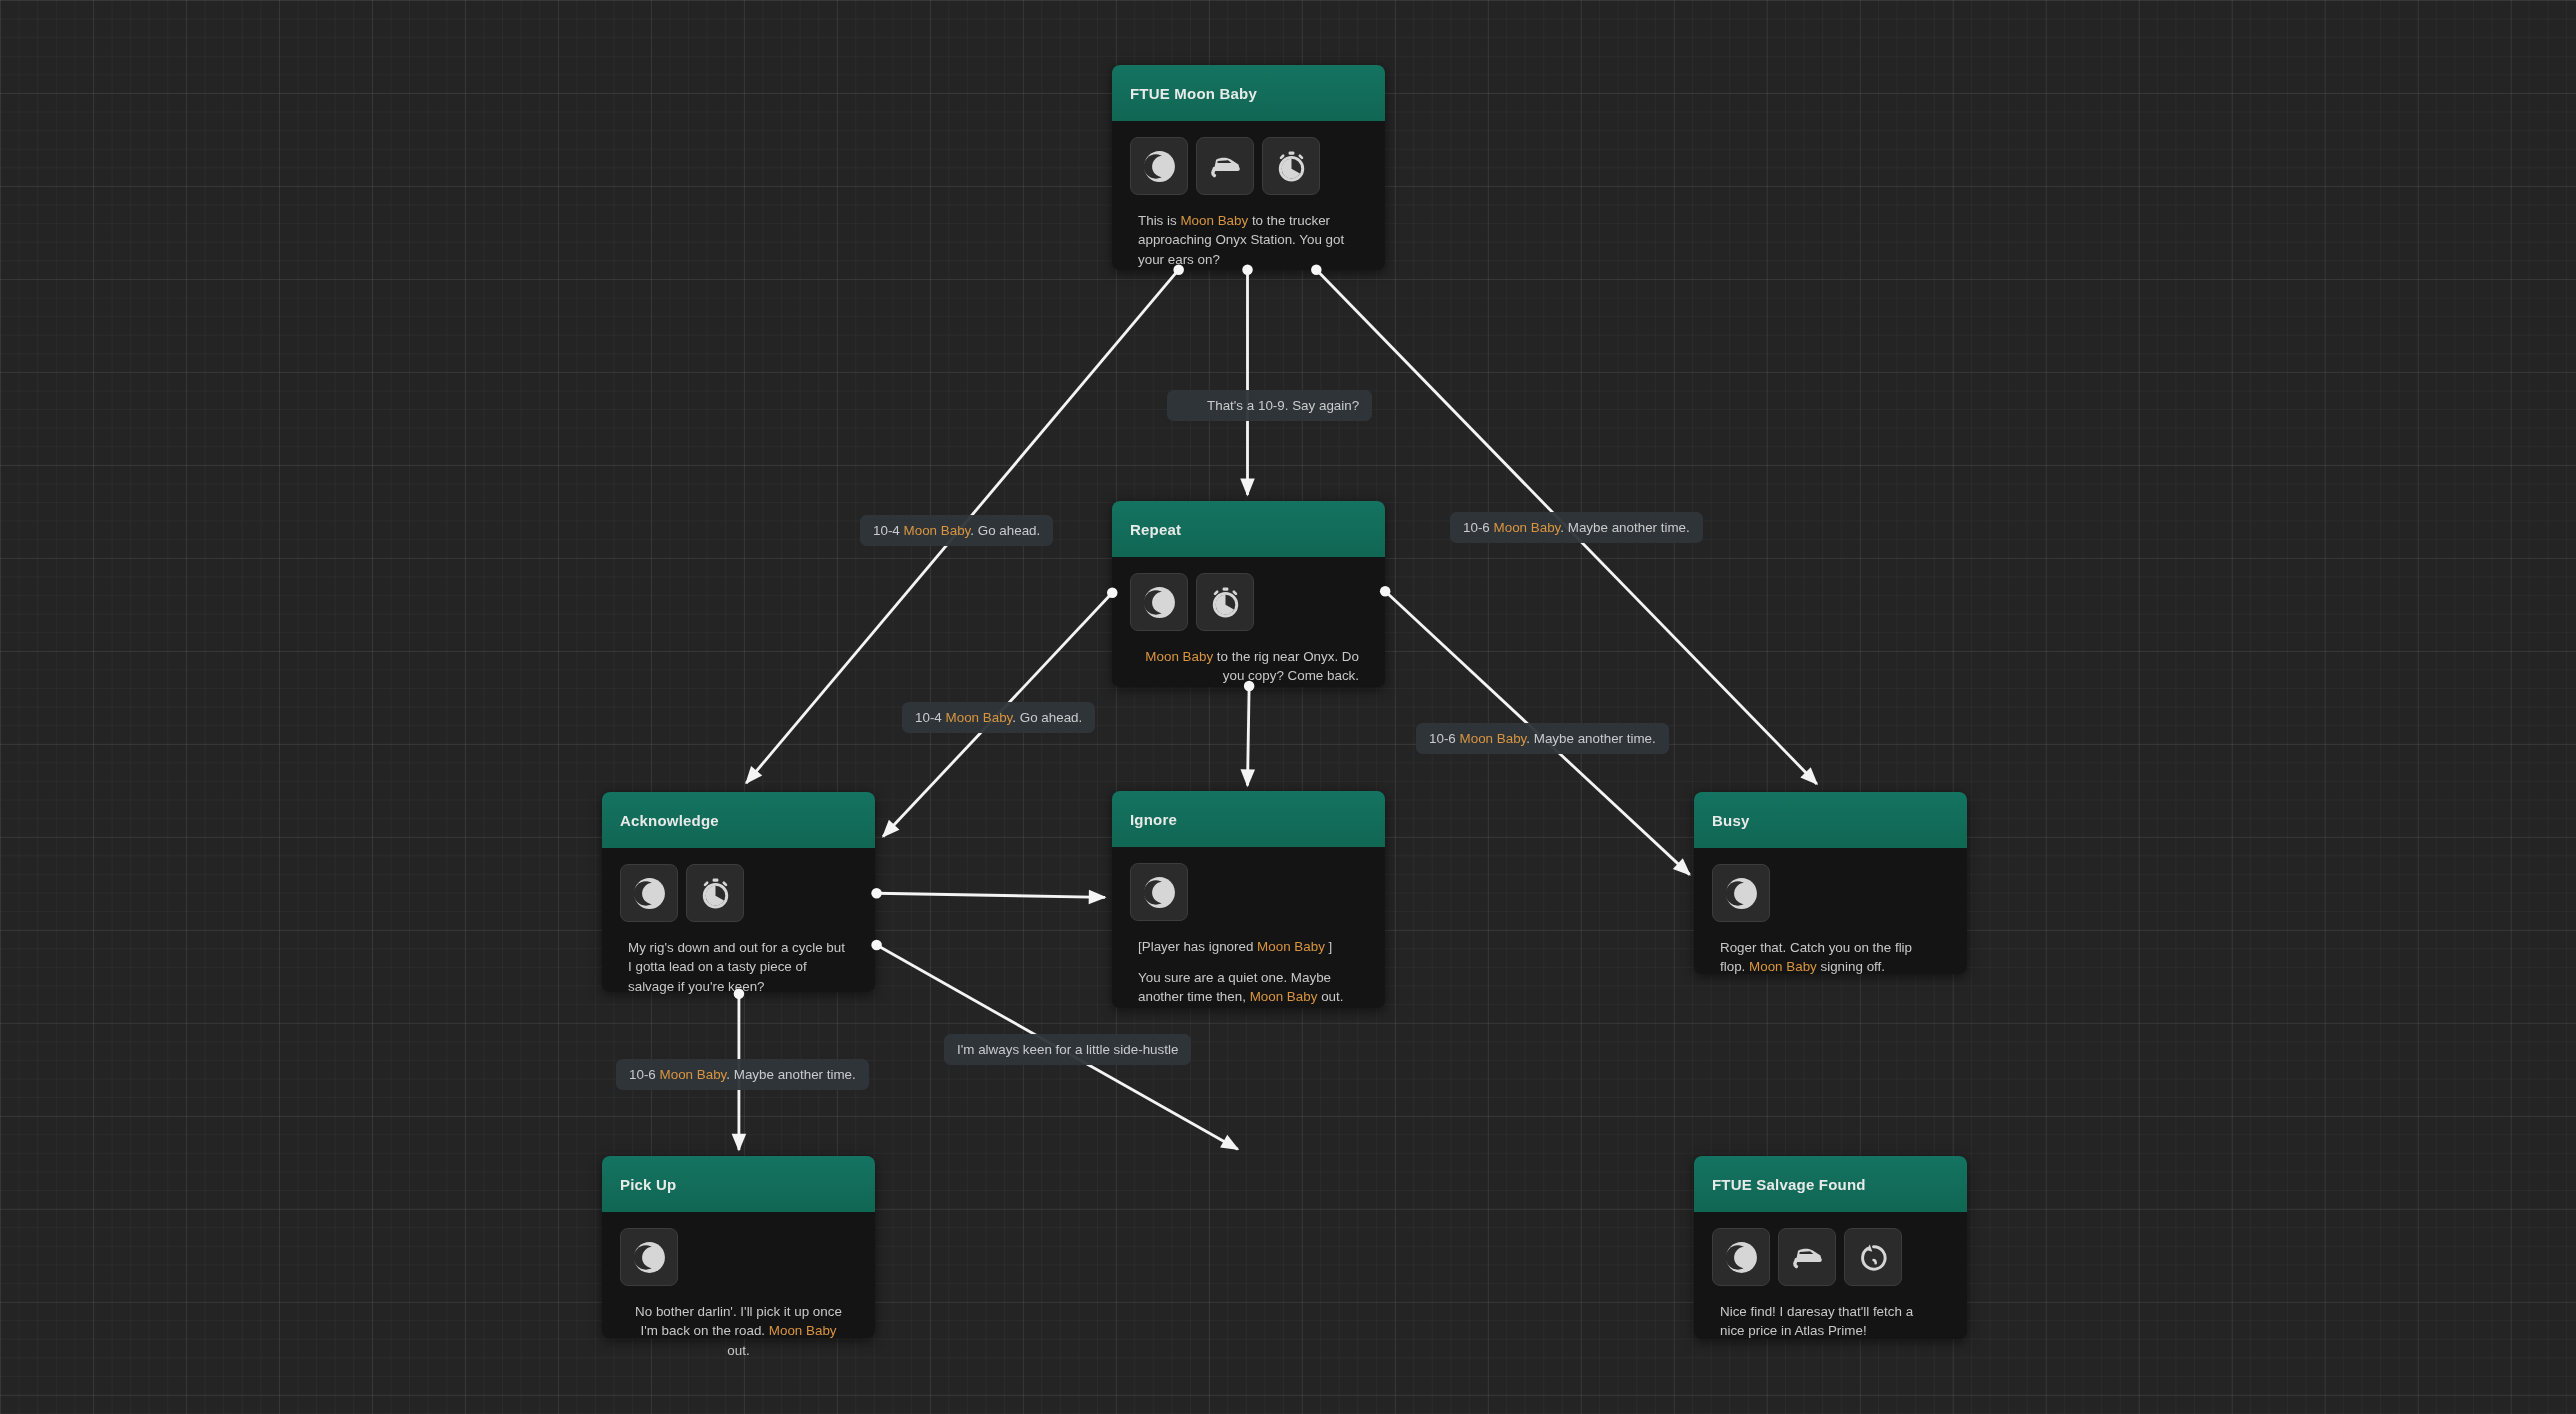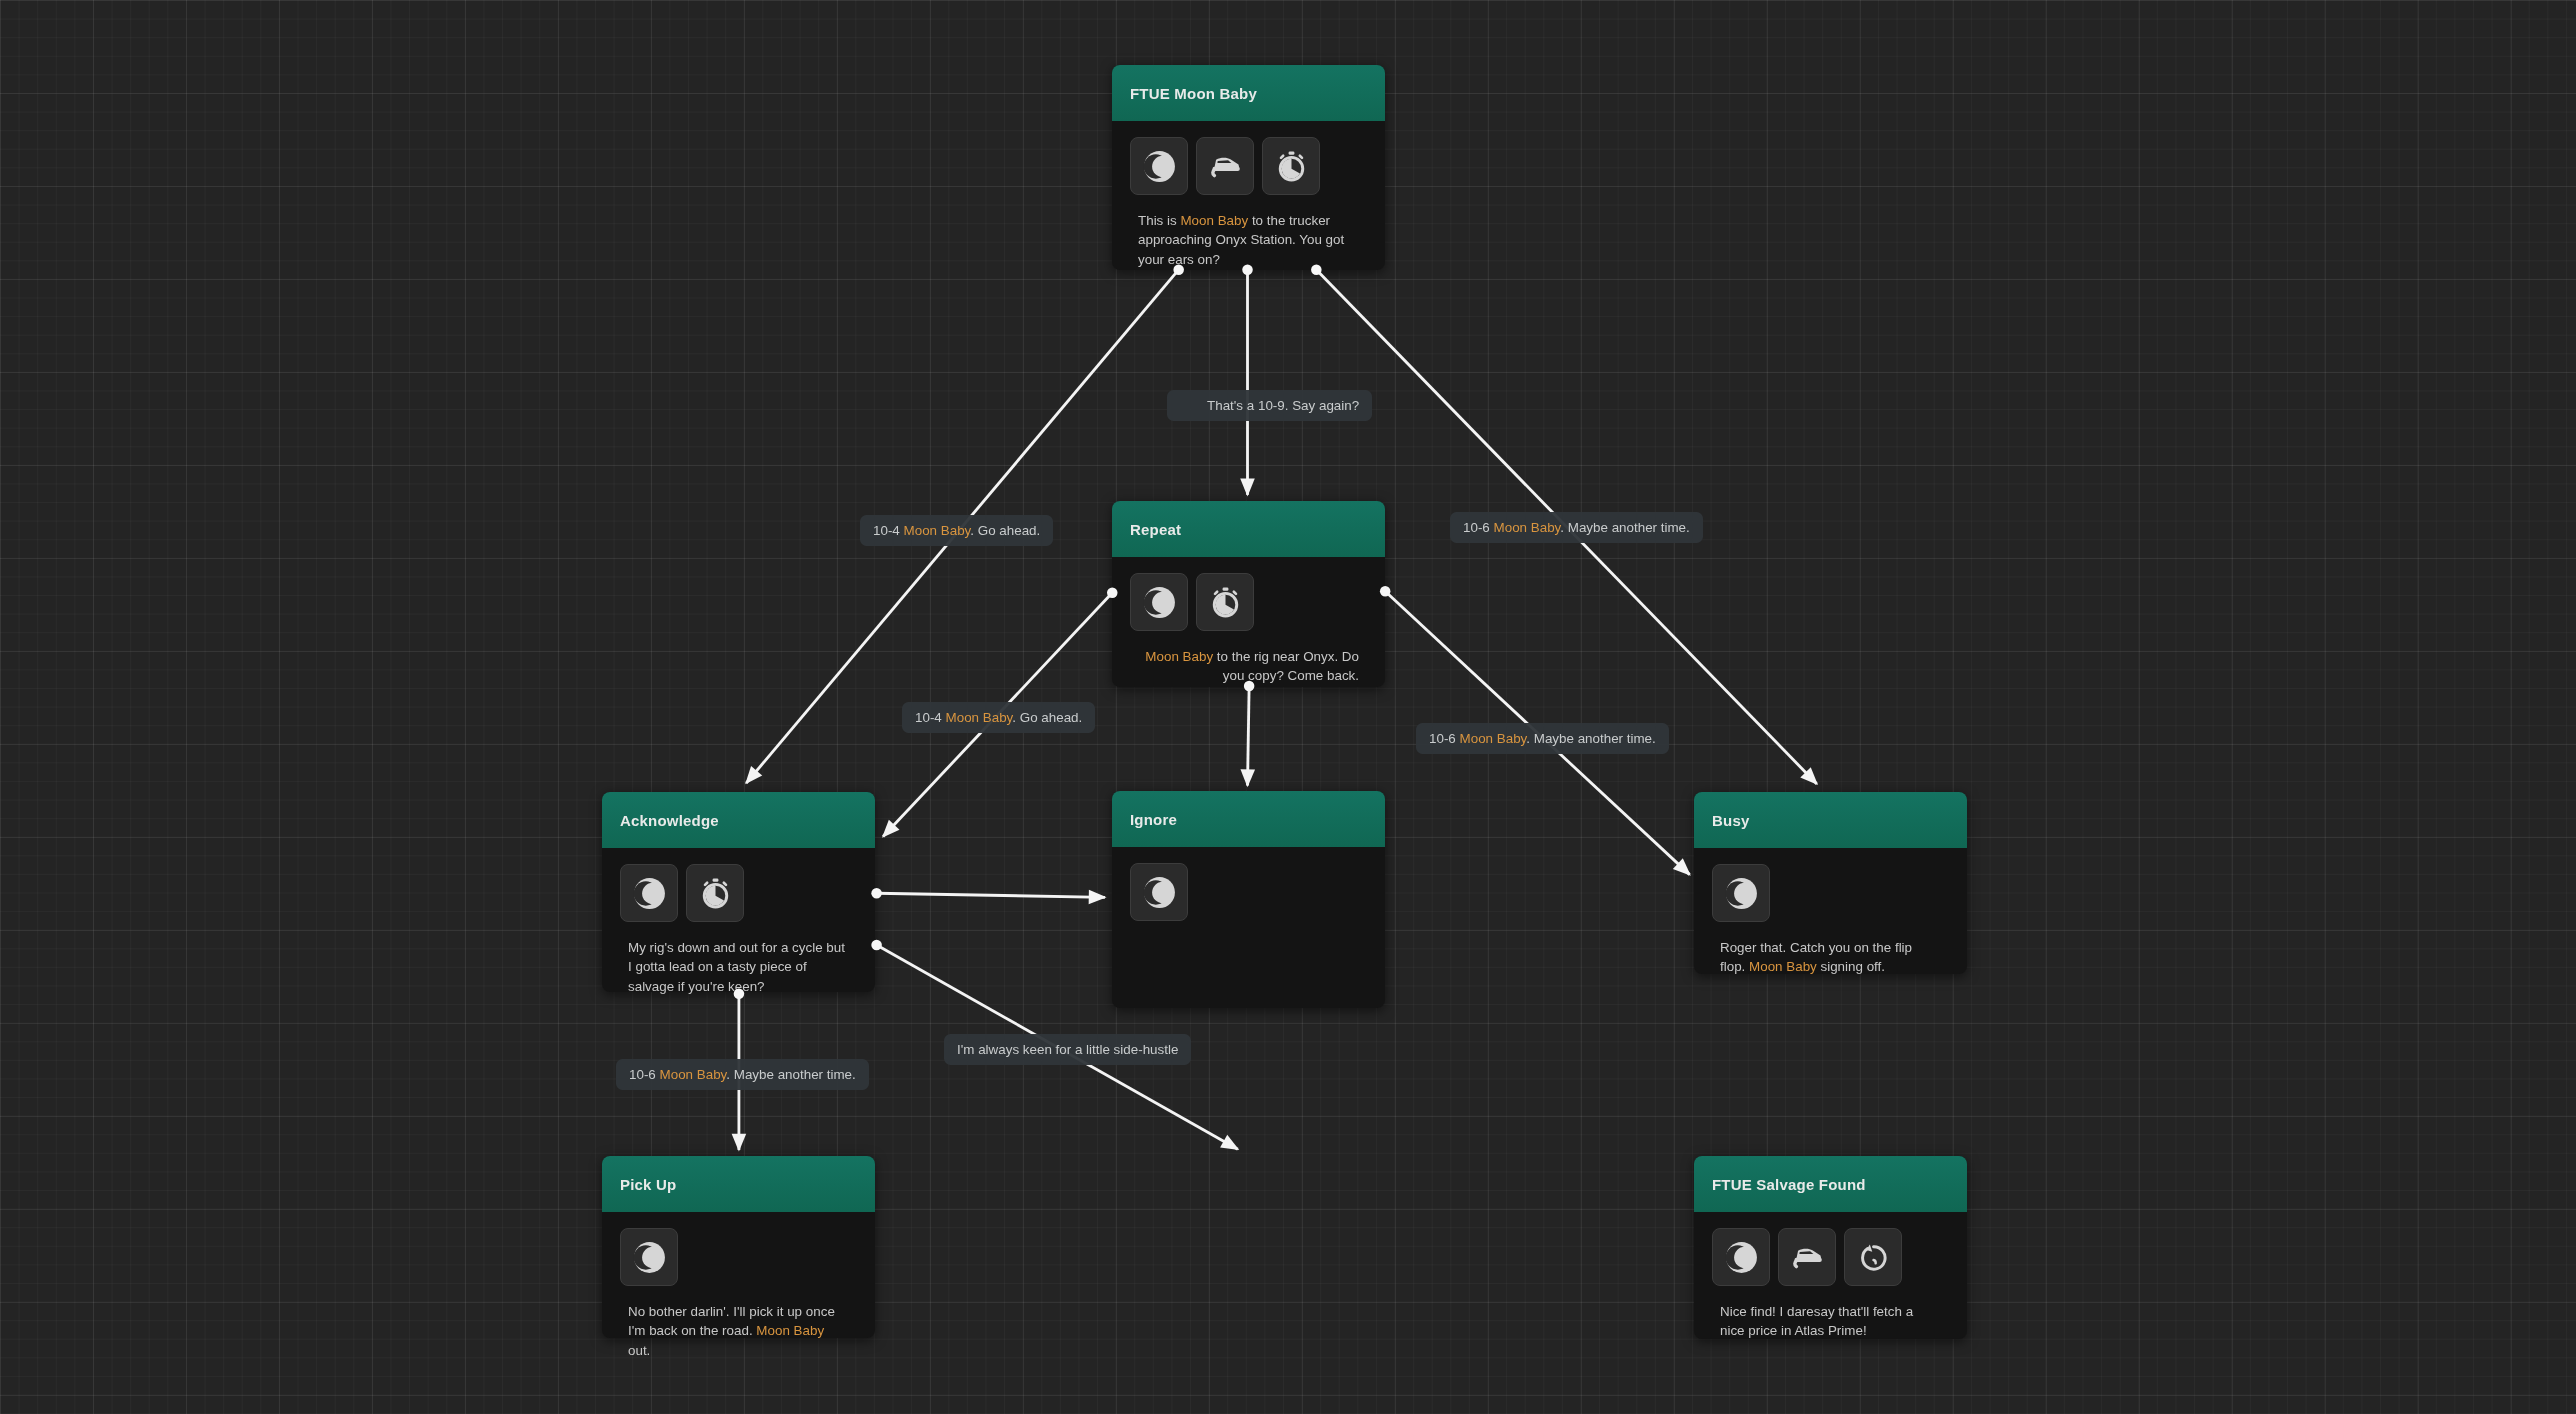--- a/index.html
+++ b/index.html
@@ -186,20 +186,24 @@
     <div class="node-body">
       <div class="icons-row">
           <div class="icon-tile">
   <svg width="37" height="37" viewBox="0 0 24 24">
     <circle cx="12" cy="12" r="10" fill="currentColor"></circle>
     <circle cx="9.6" cy="12" r="7.9" fill="#2b2b2b"></circle>
     <circle cx="14.1" cy="12" r="6.9" fill="currentColor"></circle>
   </svg>
 </div>
         </div>
+      <div class="body-text">
+          <p class="rich-line"><span>[Player has ignored </span><span class="hl">Moon Baby</span><span> ]</span></p>
+          <p class="rich-line"><span>You sure are a quiet one. Maybe another time then, </span><span class="hl">Moon Baby</span><span> out.</span></p>
+        </div>
     </div>
   </div>
 
   <div class="node" style="left:1694px;top:792px;height:182px;">
     <div class="node-header">
       <span class="node-title">Busy</span>
     </div>
     <div class="node-body">
       <div class="icons-row">
           <div class="icon-tile">
@@ -209,21 +213,21 @@
     <circle cx="14.1" cy="12" r="6.9" fill="currentColor"></circle>
   </svg>
 </div>
         </div>
       <div class="body-text">
           <p class="rich-line"><span>Roger that. Catch you on the flip flop. </span><span class="hl">Moon Baby</span><span> signing off.</span></p>
         </div>
     </div>
   </div>
 
-  <div class="node" style="left:602px;top:1156px;height:182px;">
+  <div class="node" style="left:602px;top:1156px;height:182px;text-align:center;">
     <div class="node-header">
       <span class="node-title">Pick Up</span>
     </div>
     <div class="node-body">
       <div class="icons-row">
           <div class="icon-tile">
   <svg width="37" height="37" viewBox="0 0 24 24">
     <circle cx="12" cy="12" r="10" fill="currentColor"></circle>
     <circle cx="9.6" cy="12" r="7.9" fill="#2b2b2b"></circle>
     <circle cx="14.1" cy="12" r="6.9" fill="currentColor"></circle>

